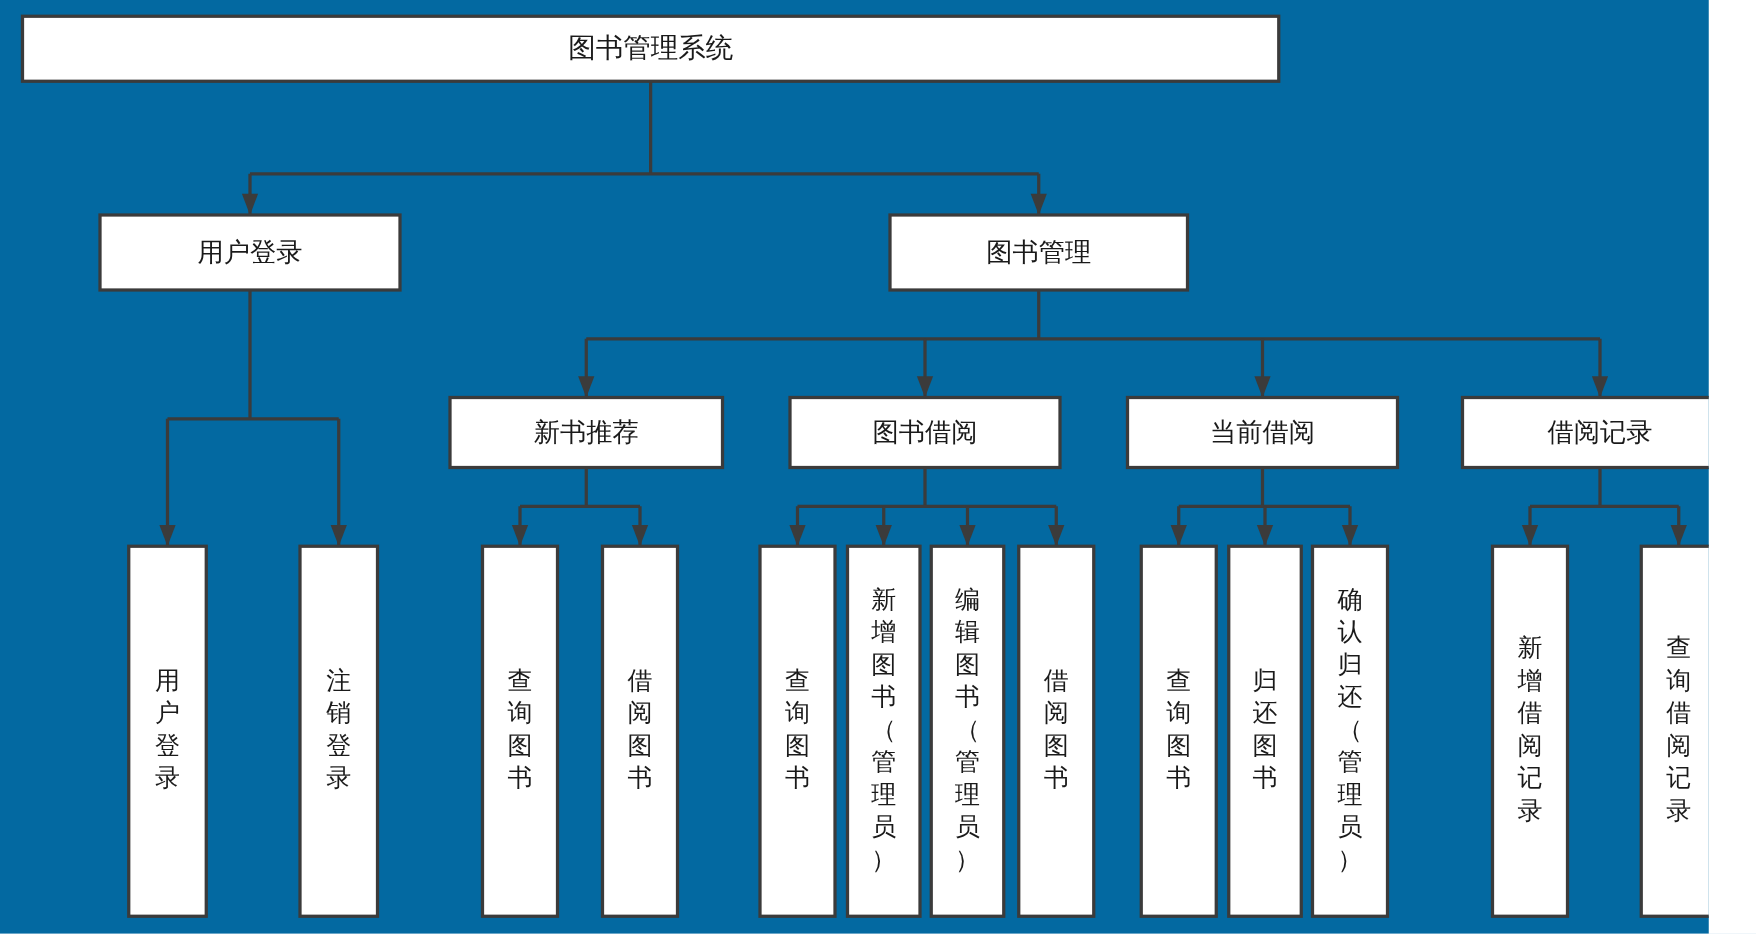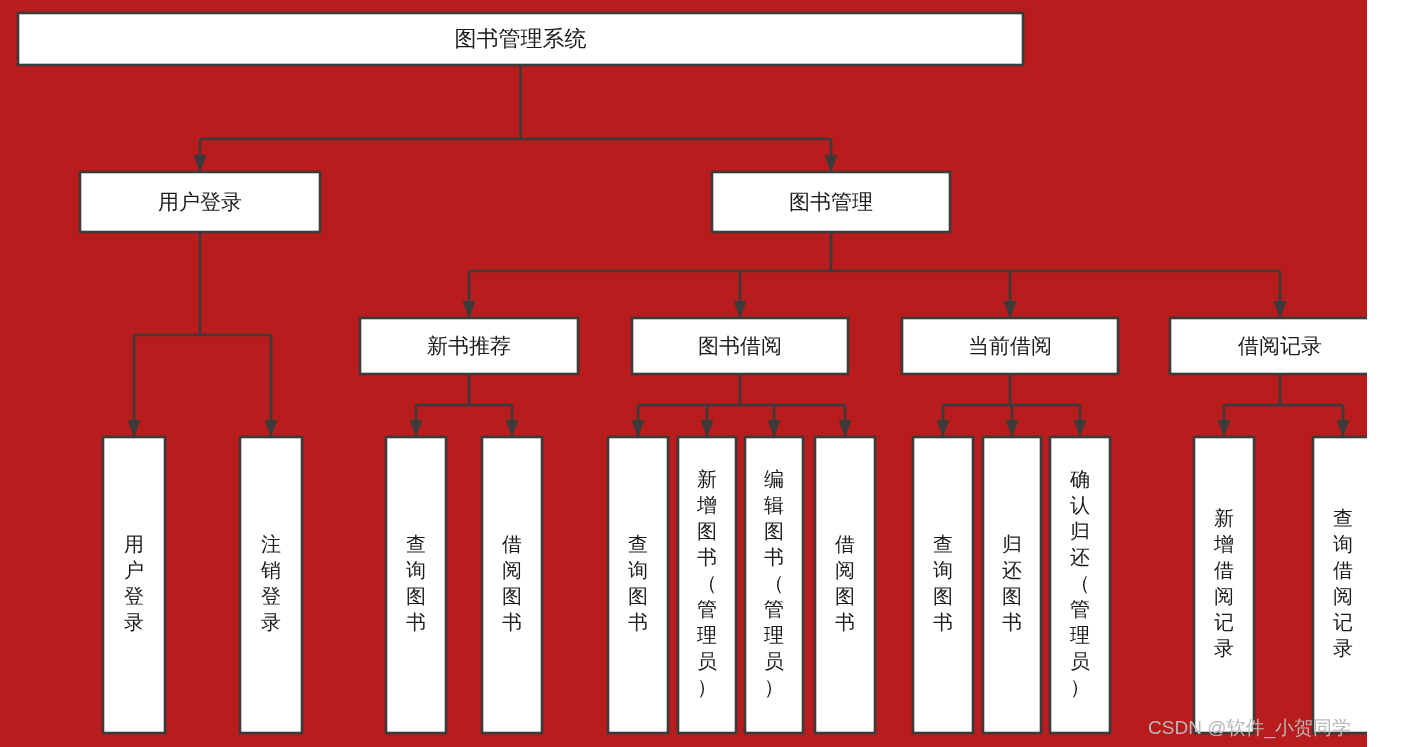--- a/index.html
+++ b/index.html
@@ -8,21 +8,21 @@
     padding: 0;
     background: #ffffff;
   }
   body {
     font-family: "Liberation Sans", "DejaVu Sans", sans-serif;
   }
   #diagram-root {
     position: relative;
     width: 1367px;
     height: 747px;
-    background: #b91c1c;
+    background: #0369a1;
     overflow: hidden;
     text-align: center;
   }
   svg#tree-svg {
     position: absolute;
     left: 0;
     top: 0;
     width: 1405px;
     height: 747px;
     display: block;
@@ -213,15 +213,14 @@
           <rect x="1194" y="437" width="60" height="296" class="node-box"></rect>
           <text x="1224" y="520" class="vlabel-char"><tspan x="1224" dy="0">新</tspan><tspan x="1224" dy="26">增</tspan><tspan x="1224" dy="26">借</tspan><tspan x="1224" dy="26">阅</tspan><tspan x="1224" dy="26">记</tspan><tspan x="1224" dy="26">录</tspan></text>
         </g>
         <g>
           <rect x="1313" y="437" width="60" height="296" class="node-box"></rect>
           <text x="1343" y="520" class="vlabel-char"><tspan x="1343" dy="0">查</tspan><tspan x="1343" dy="26">询</tspan><tspan x="1343" dy="26">借</tspan><tspan x="1343" dy="26">阅</tspan><tspan x="1343" dy="26">记</tspan><tspan x="1343" dy="26">录</tspan></text>
         </g>
       </g>
   </svg>
 
-  <div class="watermark">CSDN @软件_小贺同学</div>
 
 </div>
 
 </body></html>

